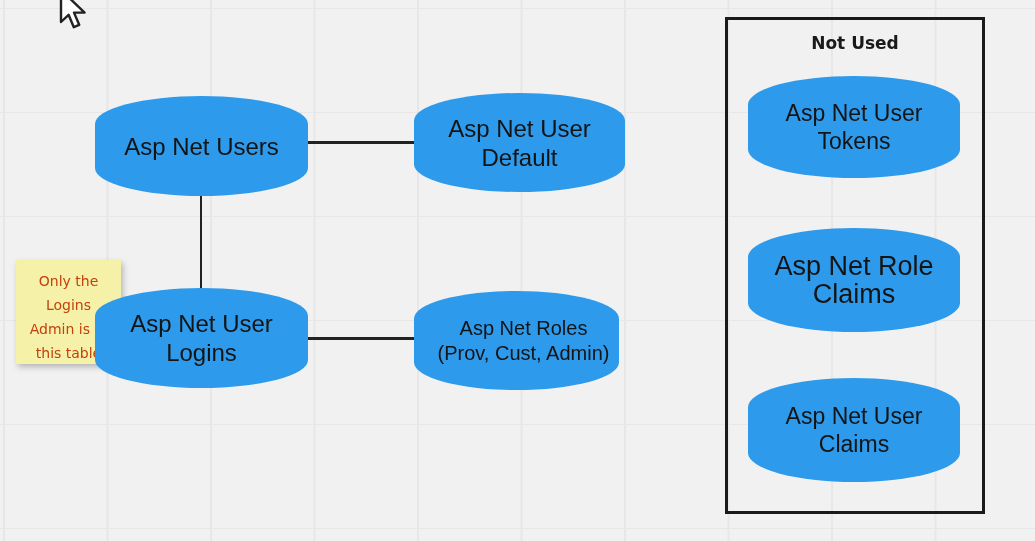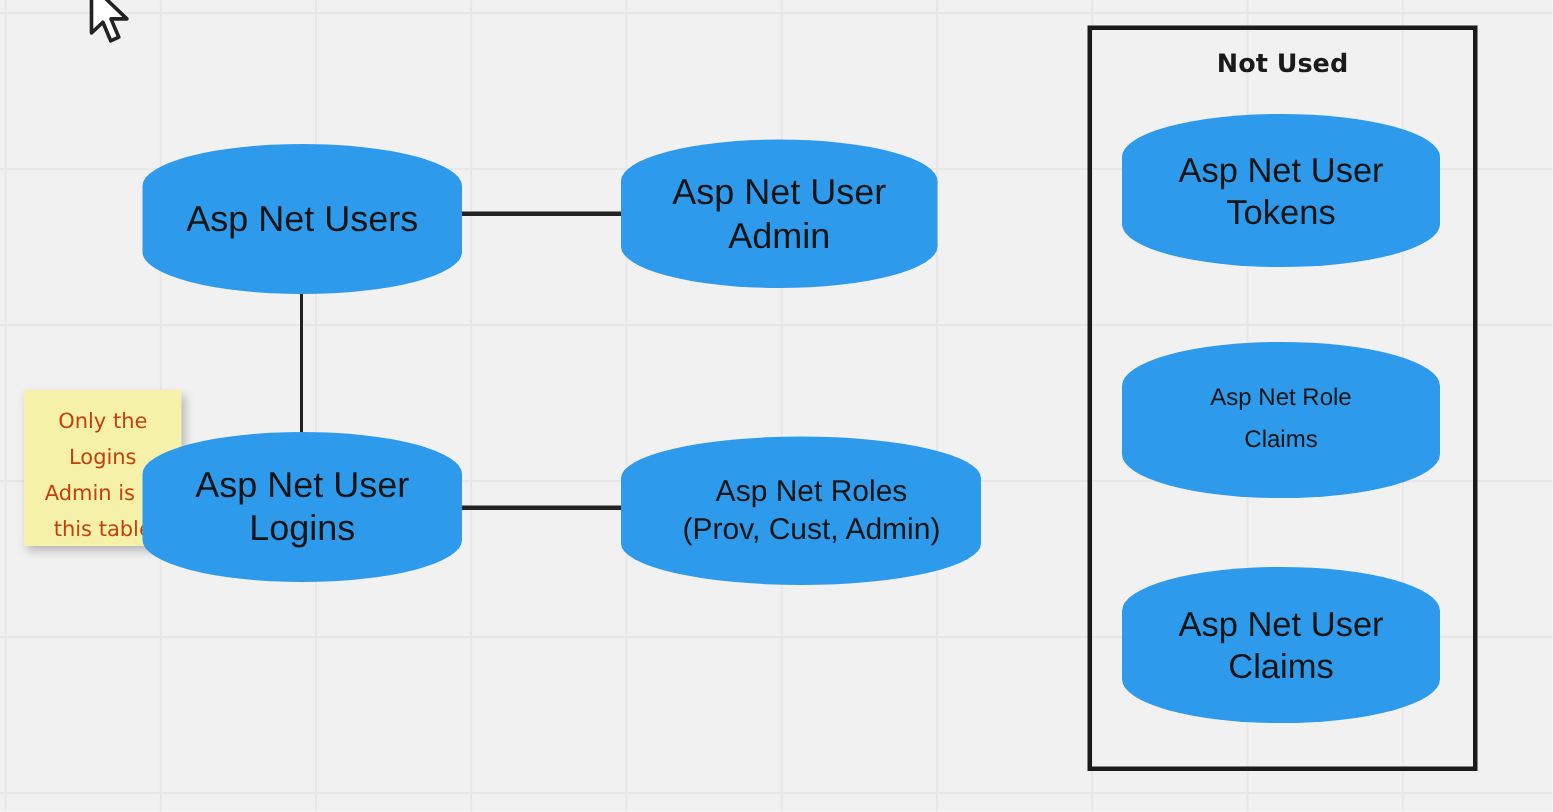--- a/index.html
+++ b/index.html
@@ -30,23 +30,23 @@
     justify-content: center;
     text-align: center;
     color: #141414;
     z-index: 3;
   }
   .cyl span { display: block; white-space: nowrap; }
 
   #n-users        { left: 95px;  top: 96px;  width: 213px; height: 100px; font-size: 24px; line-height: 29px; justify-content: center; }
   #n-user-logins  { left: 414px; top: 93px;  width: 211px; height: 99px;  font-size: 24px; line-height: 29px; }
   #n-user-roles   { left: 95px;  top: 288px; width: 213px; height: 100px; font-size: 24px; line-height: 29px; }
-  #n-roles        { left: 414px; top: 291px; width: 240px; height: 99px;  font-size: 20px; line-height: 25px; padding-left: 14px; }
+  #n-roles        { left: 414px; top: 291px; width: 205px; height: 99px;  font-size: 20px; line-height: 25px; padding-left: 14px; }
   #n-user-tokens  { left: 748px; top: 76px;  width: 212px; height: 102px; font-size: 23px; line-height: 28px; }
-  #n-role-claims  { left: 748px; top: 228px; width: 212px; height: 104px; font-size: 16px; line-height: 28px; }
+  #n-role-claims  { left: 748px; top: 228px; width: 212px; height: 104px; font-size: 27px; line-height: 28px; }
   #n-user-claims  { left: 748px; top: 378px; width: 212px; height: 104px; font-size: 23px; line-height: 28px; }
 
   
   .connector { position: absolute; background: #222222; z-index: 2; }
   #c-users-logins { left: 304px; top: 141px; width: 114px; height: 3px; }
   #c-users-roles  { left: 200px; top: 190px; width: 2px;   height: 102px; }
   #c-roles-roles  { left: 304px; top: 337px; width: 114px; height: 3px; }
 
   
   .group-box {
@@ -111,21 +111,21 @@
     <span>Admin is in</span>
     <span>this table</span>
   </div>
 
   <div class="cyl" id="n-users">
     <span>Asp Net Users</span>
   </div>
 
   <div class="cyl" id="n-user-logins">
     <span>Asp Net User</span>
-    <span>Admin</span>
+    <span>Default</span>
   </div>
 
   <div class="cyl" id="n-user-roles">
     <span>Asp Net User</span>
     <span>Logins</span>
   </div>
 
   <div class="cyl" id="n-roles">
     <span>Asp Net Roles</span>
     <span>(Prov, Cust, Admin)</span>

